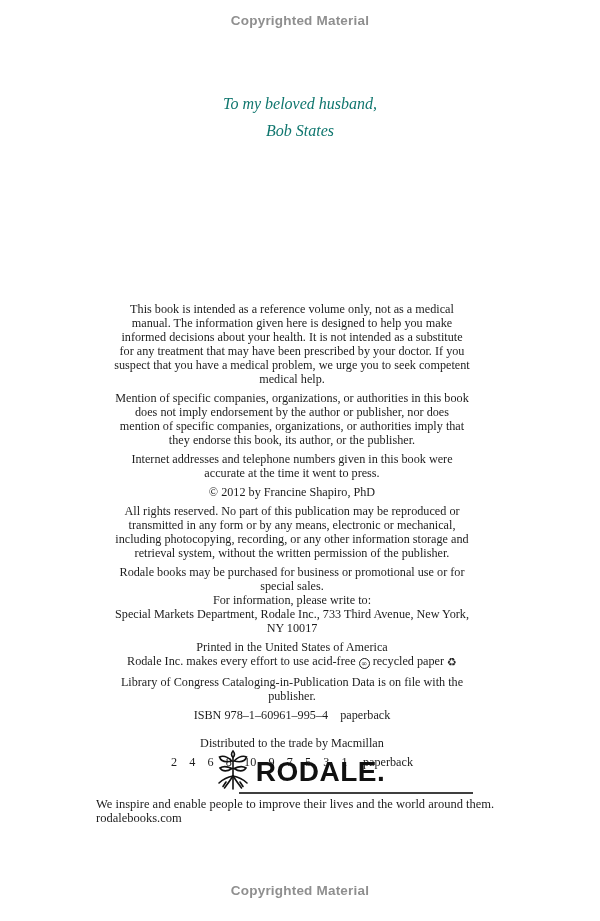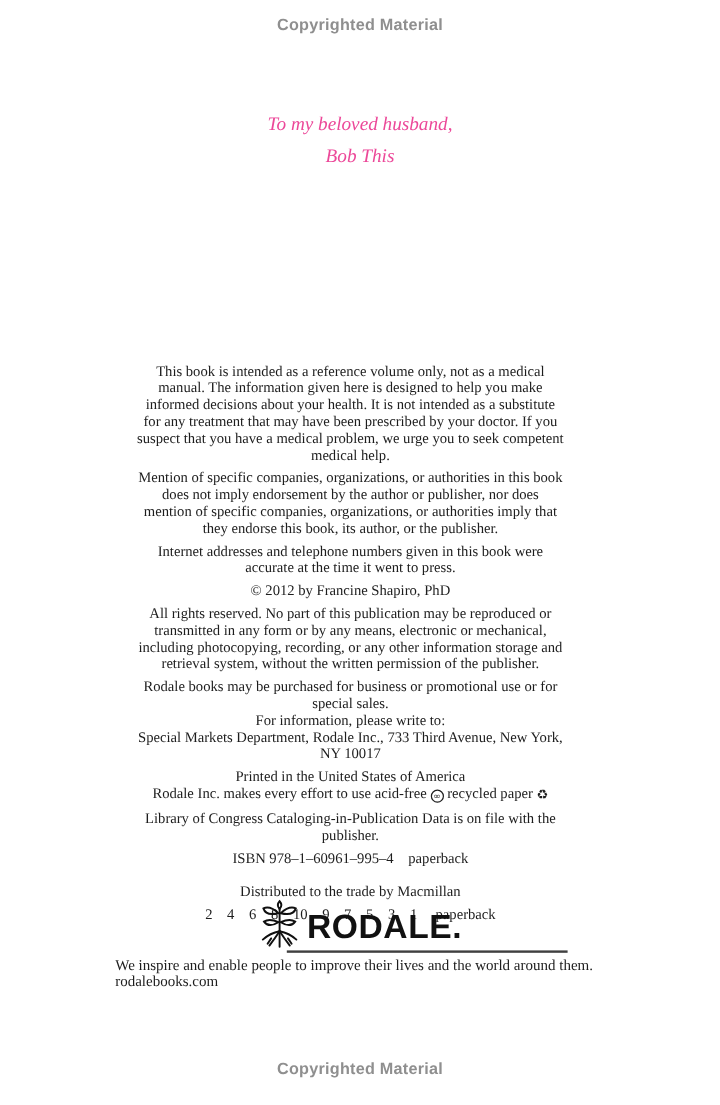--- a/index.html
+++ b/index.html
@@ -11,21 +11,21 @@
   .watermark {
     position:absolute; left:0; right:0; text-align:center;
     font-family:"Liberation Sans", sans-serif; font-weight:bold;
     font-size:13.5px; color:#8f8f8f; letter-spacing:0.2px;
   }
   .watermark.top { top:13px; }
   .watermark.bottom { top:883px; }
 
   .dedication {
     position:absolute; top:90px; left:0; right:0; text-align:center;
-    font-style:italic; font-size:16px; line-height:27px; color:#ec4899;
+    font-style:italic; font-size:16px; line-height:27px; color:#0f766e;
   }
 
   .legal {
     position:absolute; top:302px; left:58px; right:58px;
     text-align:center; font-size:12.2px; line-height:14px;
   }
   .para { margin:0 16px 5px 0; }
   .gap-lg { margin-top:14px; }
   .pre { white-space:pre-wrap; }
 
@@ -58,21 +58,21 @@
 </style>
 </head>
 <body>
 
 <div class="page">
 
   <div class="watermark top">Copyrighted Material</div>
 
   <div class="dedication">
     <div>To my beloved husband,</div>
-    <div>Bob This</div>
+    <div>Bob States</div>
   </div>
 
   <div class="legal">
     <p class="para">This book is intended as a reference volume only, not as a medical manual. The information given here is designed to help you make informed decisions about your health. It is not intended as a substitute for any treatment that may have been prescribed by your doctor. If you suspect that you have a medical problem, we urge you to seek competent medical help.</p>
 
     <p class="para">Mention of specific companies, organizations, or authorities in this book does not imply endorsement by the author or publisher, nor does mention of specific companies, organizations, or authorities imply that they endorse this book, its author, or the publisher.</p>
 
     <p class="para">Internet addresses and telephone numbers given in this book were accurate at the time it went to press.</p>
 
     <p class="para">© 2012 by Francine Shapiro, PhD</p>

